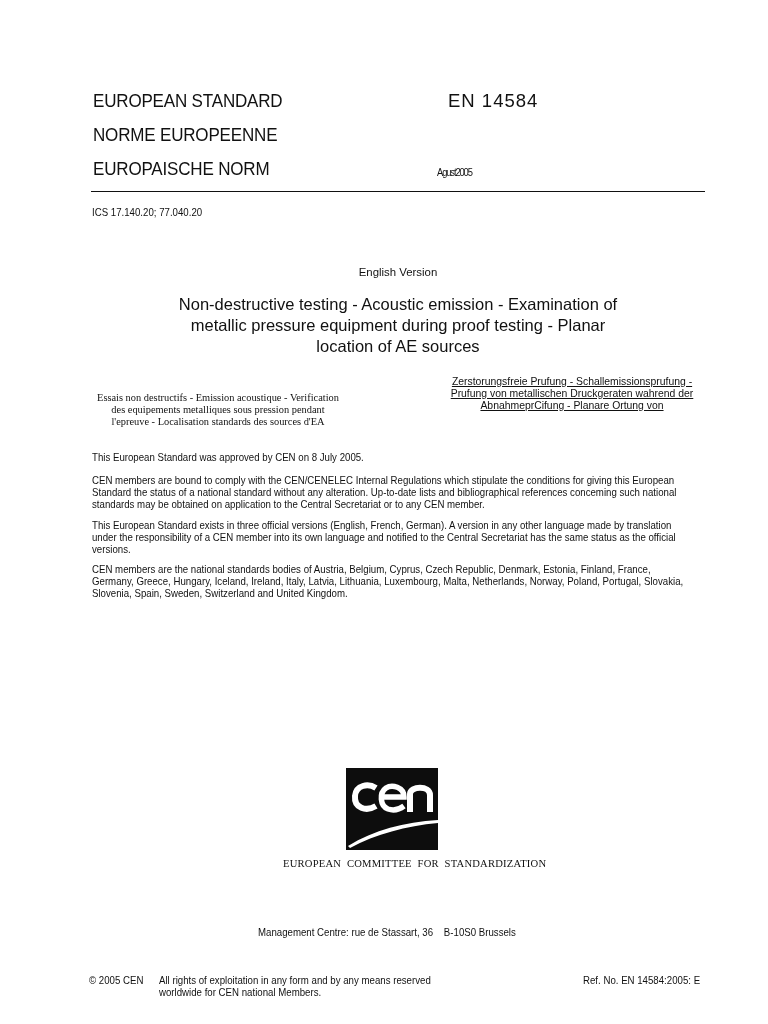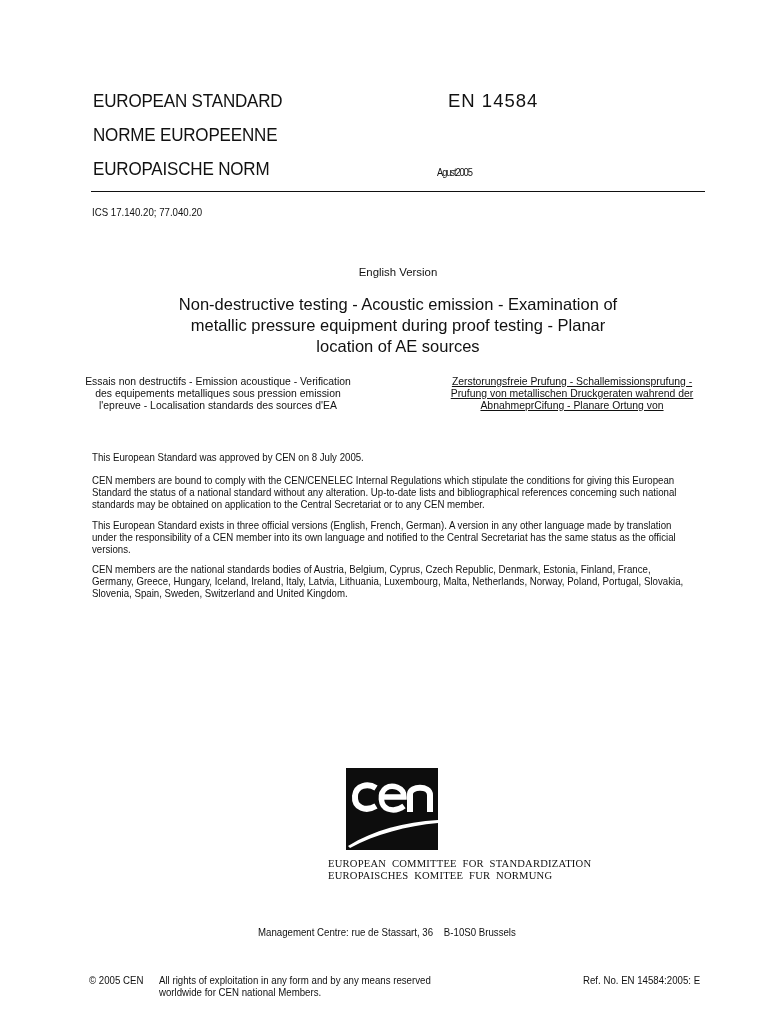--- a/index.html
+++ b/index.html
@@ -7,21 +7,21 @@
   .abs { position: absolute; }
   .hdr { font-size: 18.5px; letter-spacing: -0.2px; transform: scaleX(0.92); transform-origin: left center; white-space: nowrap; }
   .en { font-size: 18.5px; letter-spacing: 1px; white-space: nowrap; }
   .date { font-size: 11px; letter-spacing: -1.3px; transform: scaleX(0.85); transform-origin: left center; white-space: nowrap; }
   .rule { left: 91px; width: 614px; height: 1px; background: #111; top: 191px; }
   .small { font-size: 10.4px; line-height: 12.2px; transform: scaleX(0.93); transform-origin: left top; white-space: nowrap; }
   .title { font-size: 16.5px; line-height: 21px; text-align: center; white-space: nowrap; }
   .sub { font-size: 10.4px; line-height: 11.8px; text-align: center; white-space: nowrap; }
   .line { display: block; }
   .committee { font-family: "Liberation Serif", serif; font-size: 10.6px; line-height: 12.3px; letter-spacing: 0.2px; white-space: nowrap; }
-  .committee .line { word-spacing: 3px; margin-left: 45px; }
+  .committee .line { word-spacing: 3px; }
   .logo { left: 346px; top: 768px; width: 92px; height: 82px; background: #0d0d0d; overflow: hidden; }
 </style>
 </head>
 <body>
 
 <div class="abs hdr" style="left:93px; top:90px;">EUROPEAN STANDARD</div>
 <div class="abs hdr" style="left:93px; top:124px;">NORME EUROPEENNE</div>
 <div class="abs hdr" style="left:93px; top:158px;">EUROPAISCHE NORM</div>
 <div class="abs en" style="left:448px; top:90px;">EN 14584</div>
 <div class="abs date" style="left:437px; top:166px;">Agust2005</div>
@@ -29,23 +29,23 @@
 
 <div class="abs small" style="left:92px; top:207px;">ICS 17.140.20; 77.040.20</div>
 
 <div class="abs sub" style="left:0; width:796px; top:267px; font-size:11.4px;">English Version</div>
 <div class="abs title" style="left:0; width:796px; top:294px;">
   <span class="line">Non-destructive testing - Acoustic emission - Examination of</span>
   <span class="line">metallic pressure equipment during proof testing - Planar</span>
   <span class="line">location of AE sources</span>
 </div>
 
-<div class="abs sub" style="left:80px; width:276px; top:376px;">
+<div class="abs sub" style="left:80px; width:276px; top:392px;font-family:Liberation Serif, serif;">
   <span class="line">Essais non destructifs - Emission acoustique - Verification</span>
-  <span class="line">des equipements metalliques sous pression emission</span>
+  <span class="line">des equipements metalliques sous pression pendant</span>
   <span class="line">l'epreuve - Localisation standards des sources d'EA</span>
 </div>
 <div class="abs sub" style="left:428px; width:288px; top:376px;text-decoration:underline;">
   <span class="line">Zerstorungsfreie Prufung - Schallemissionsprufung -</span>
   <span class="line">Prufung von metallischen Druckgeraten wahrend der</span>
   <span class="line">AbnahmeprCifung - Planare Ortung von</span>
 </div>
 
 <div class="abs small" style="left:92px; top:452px;">
   <span class="line">This European Standard was approved by CEN on 8 July 2005.</span>
@@ -76,21 +76,20 @@
 
     <path d="M64 44 L64 26 C64 18, 84 17, 84 27 L84 44" fill="none" stroke="#fff" stroke-width="6"></path>
 
     <path d="M2 78 C28 62, 58 54, 92 52 L92 55 C60 58, 30 66, 4 80 Z" fill="#fff"></path>
   </svg>
   
 </div>
 
 <div class="abs committee" style="left:283px; top:858px;">
   <span class="line">EUROPEAN COMMITTEE FOR STANDARDIZATION</span>
-  <span class="line">EUROPAISCHES KOMITEE FUR NORMUNG</span>
 </div>
 
 <div class="abs small" style="left:258px; top:927px; white-space:pre;">Management Centre: rue de Stassart, 36    B-10S0 Brussels</div>
 
 <div class="abs small" style="left:89px; top:975px;">© 2005 CEN</div>
 <div class="abs small" style="left:159px; top:975px;">
   <span class="line">All rights of exploitation in any form and by any means reserved</span>
   <span class="line">worldwide for CEN national Members.</span>
 </div>
 <div class="abs small" style="left:583px; top:975px;">Ref. No. EN 14584:2005: E</div>

